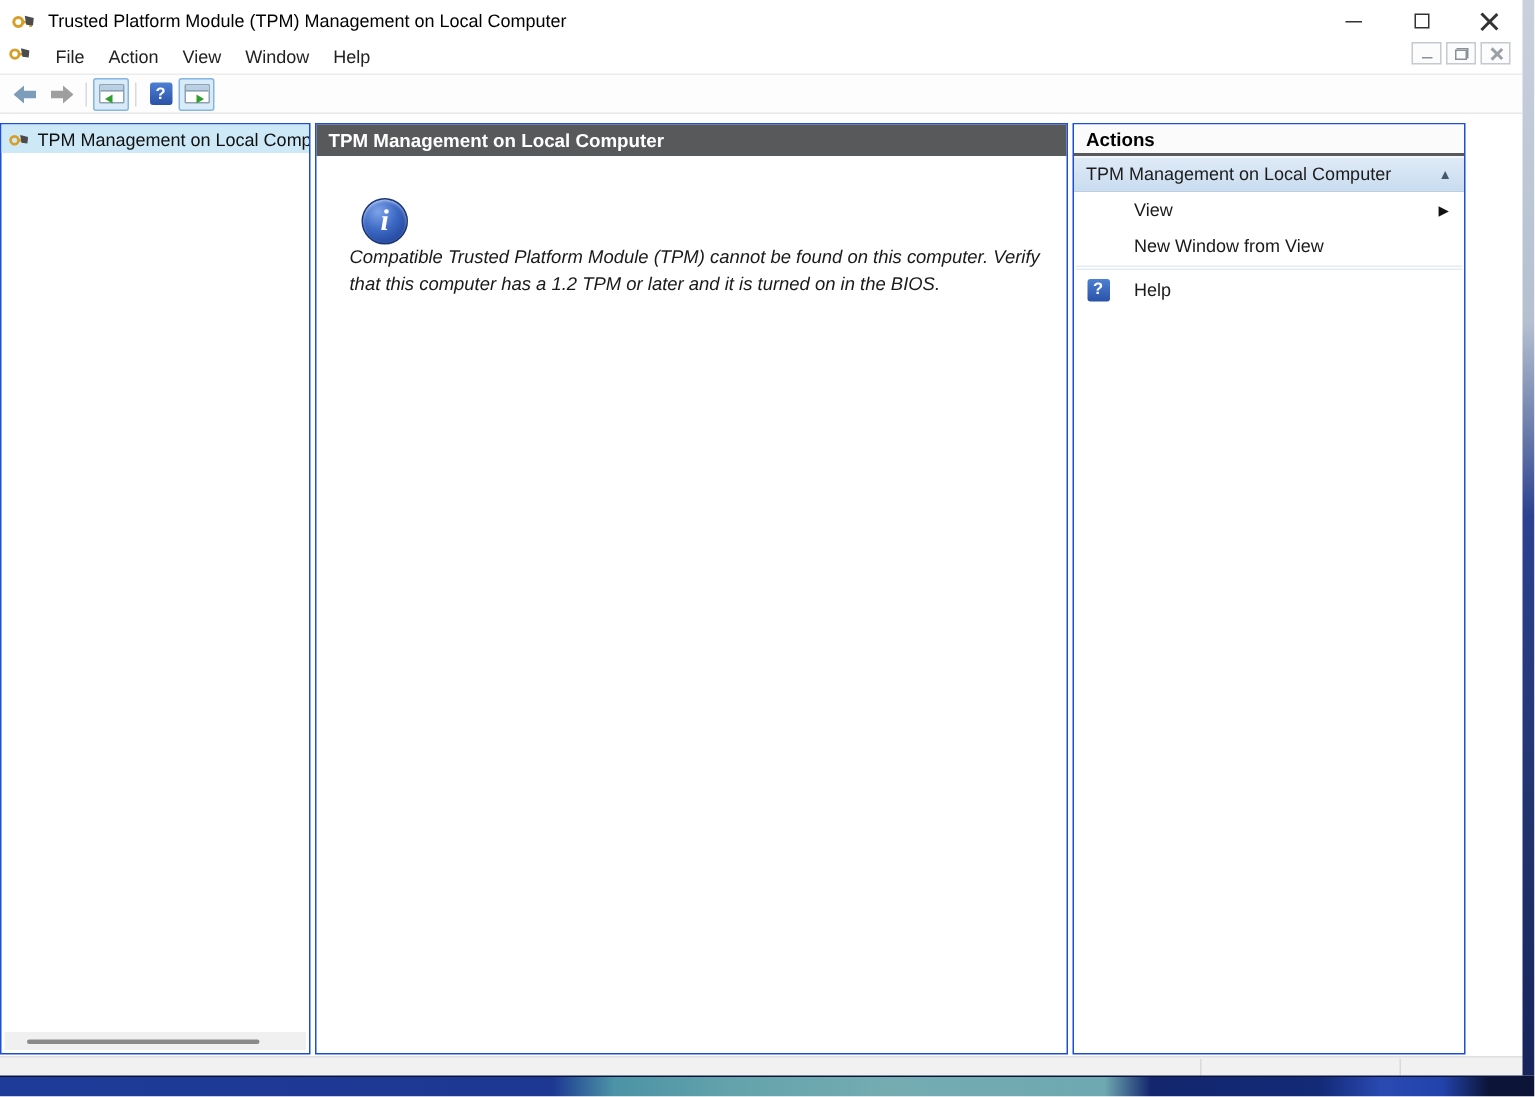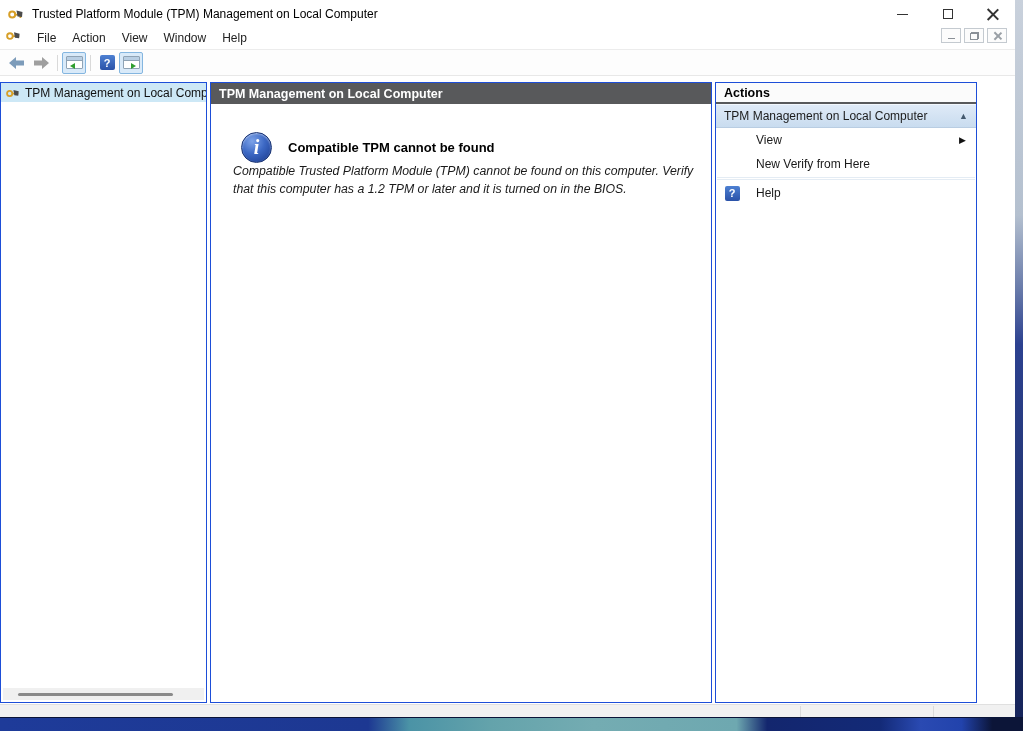--- a/index.html
+++ b/index.html
@@ -208,38 +208,37 @@
       <div class="hscroll">
         <div class="thumb"></div>
       </div>
     </div>
 
     <div class="pane result-pane">
       <div class="result-header">TPM Management on Local Computer</div>
       <div class="result-body">
         <div class="alert-row">
           <span class="info-circle">i</span>
-          <span class="alert-title">Compatible TPM cannot be found</span>
         </div>
         <div class="alert-body">Compatible Trusted Platform Module (TPM) cannot be found on this computer. Verify that this computer has a 1.2 TPM or later and it is turned on in the BIOS.</div>
       </div>
     </div>
 
     <div class="pane action-pane">
       <div class="actions-header">Actions</div>
       <div class="section-header">
         <span>TPM Management on Local Computer</span>
         <span class="collapse">▲</span>
       </div>
       <div class="action-item">
         <span class="lbl-indent">View</span>
         <span class="sub-arrow">▶</span>
       </div>
       <div class="action-item">
-        <span class="lbl-indent">New Verify from Here</span>
+        <span class="lbl-indent">New Window from View</span>
       </div>
       <div class="action-sep"></div>
       <div class="action-sep"></div>
       <div class="action-item">
         <span class="ai-icon">
           <span class="help-sq">?</span>
         </span>
         <span>Help</span>
       </div>
     </div>

